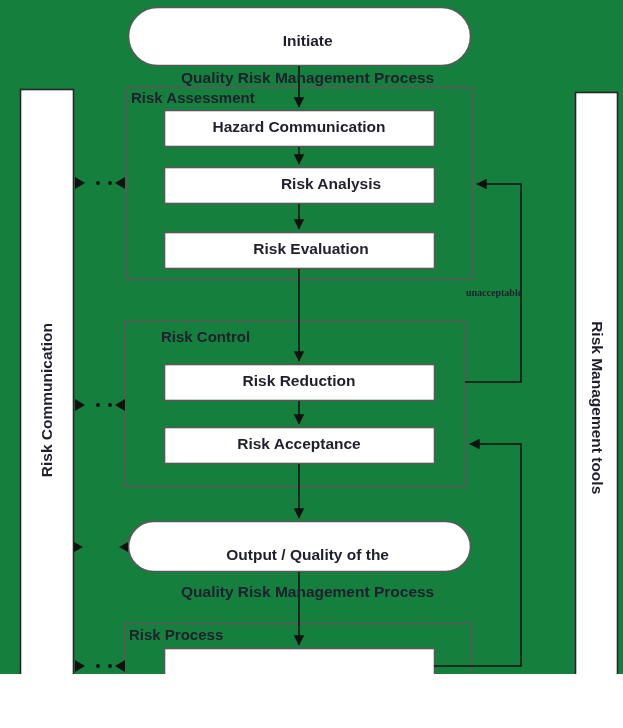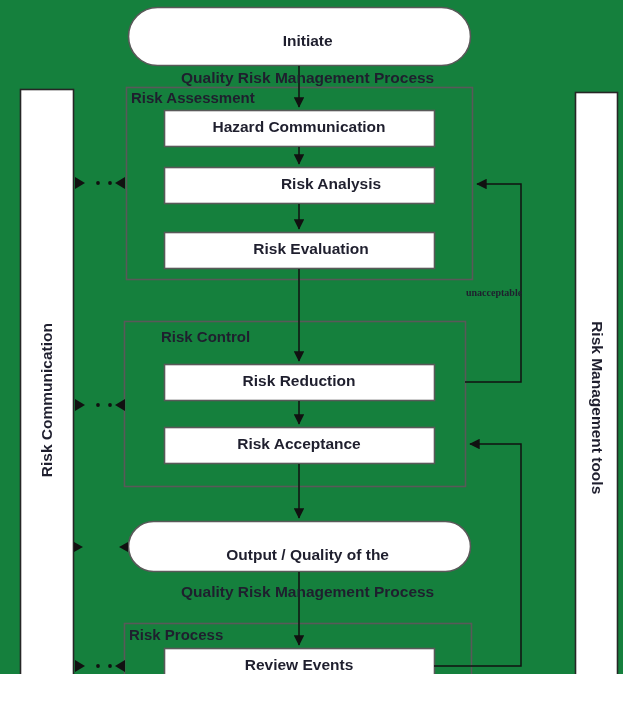--- a/index.html
+++ b/index.html
@@ -166,21 +166,20 @@
   <div class="lbl node-label" style="left:164px; top:118px; width:270px;">Hazard Communication</div>
 
   <div class="lbl node-label" style="left:164px; top:175px; width:270px;padding-left:32px;">Risk Analysis</div>
 
   <div class="lbl node-label" style="left:176px; top:240px; width:270px;text-align:center;">Risk Evaluation</div>
 
   <div class="lbl node-label" style="left:164px; top:372px; width:270px;">Risk Reduction</div>
 
   <div class="lbl node-label" style="left:164px; top:435px; width:270px;">Risk Acceptance</div>
 
-  <div class="lbl node-label" style="left:164px; top:656px; width:270px;">Review Events</div>
 
   <div class="lbl node-label" style="left:128px; top:528px; width:342px;">
     <span>Output / Quality of the</span><br>
     <span>Quality Risk Management Process</span>
   </div>
 
   <div class="lbl edge-label" style="left:466px; top:287px;">unacceptable</div>
 
   <div class="lbl side-label left" style="left:-33px; top:391px; width:160px;">Risk Communication</div>
 

